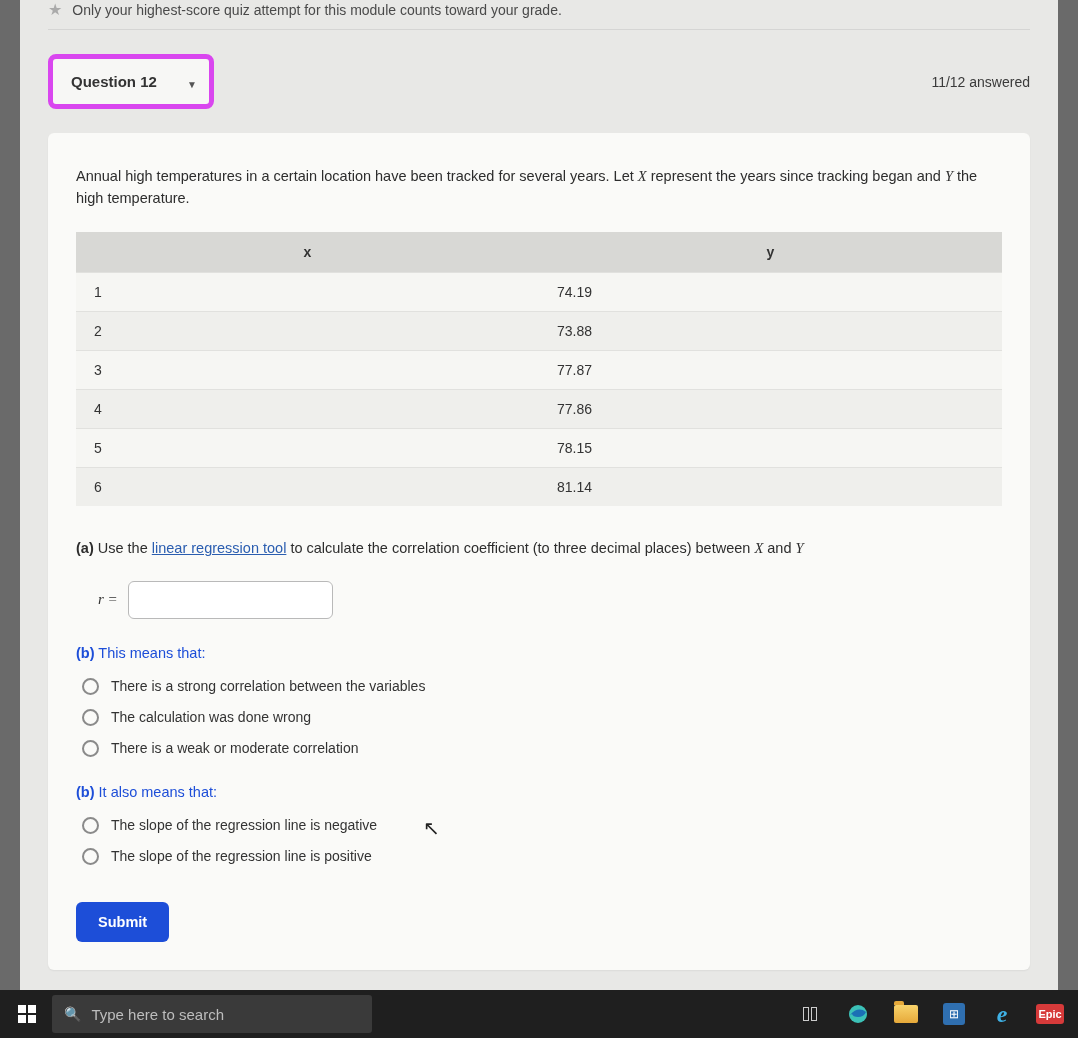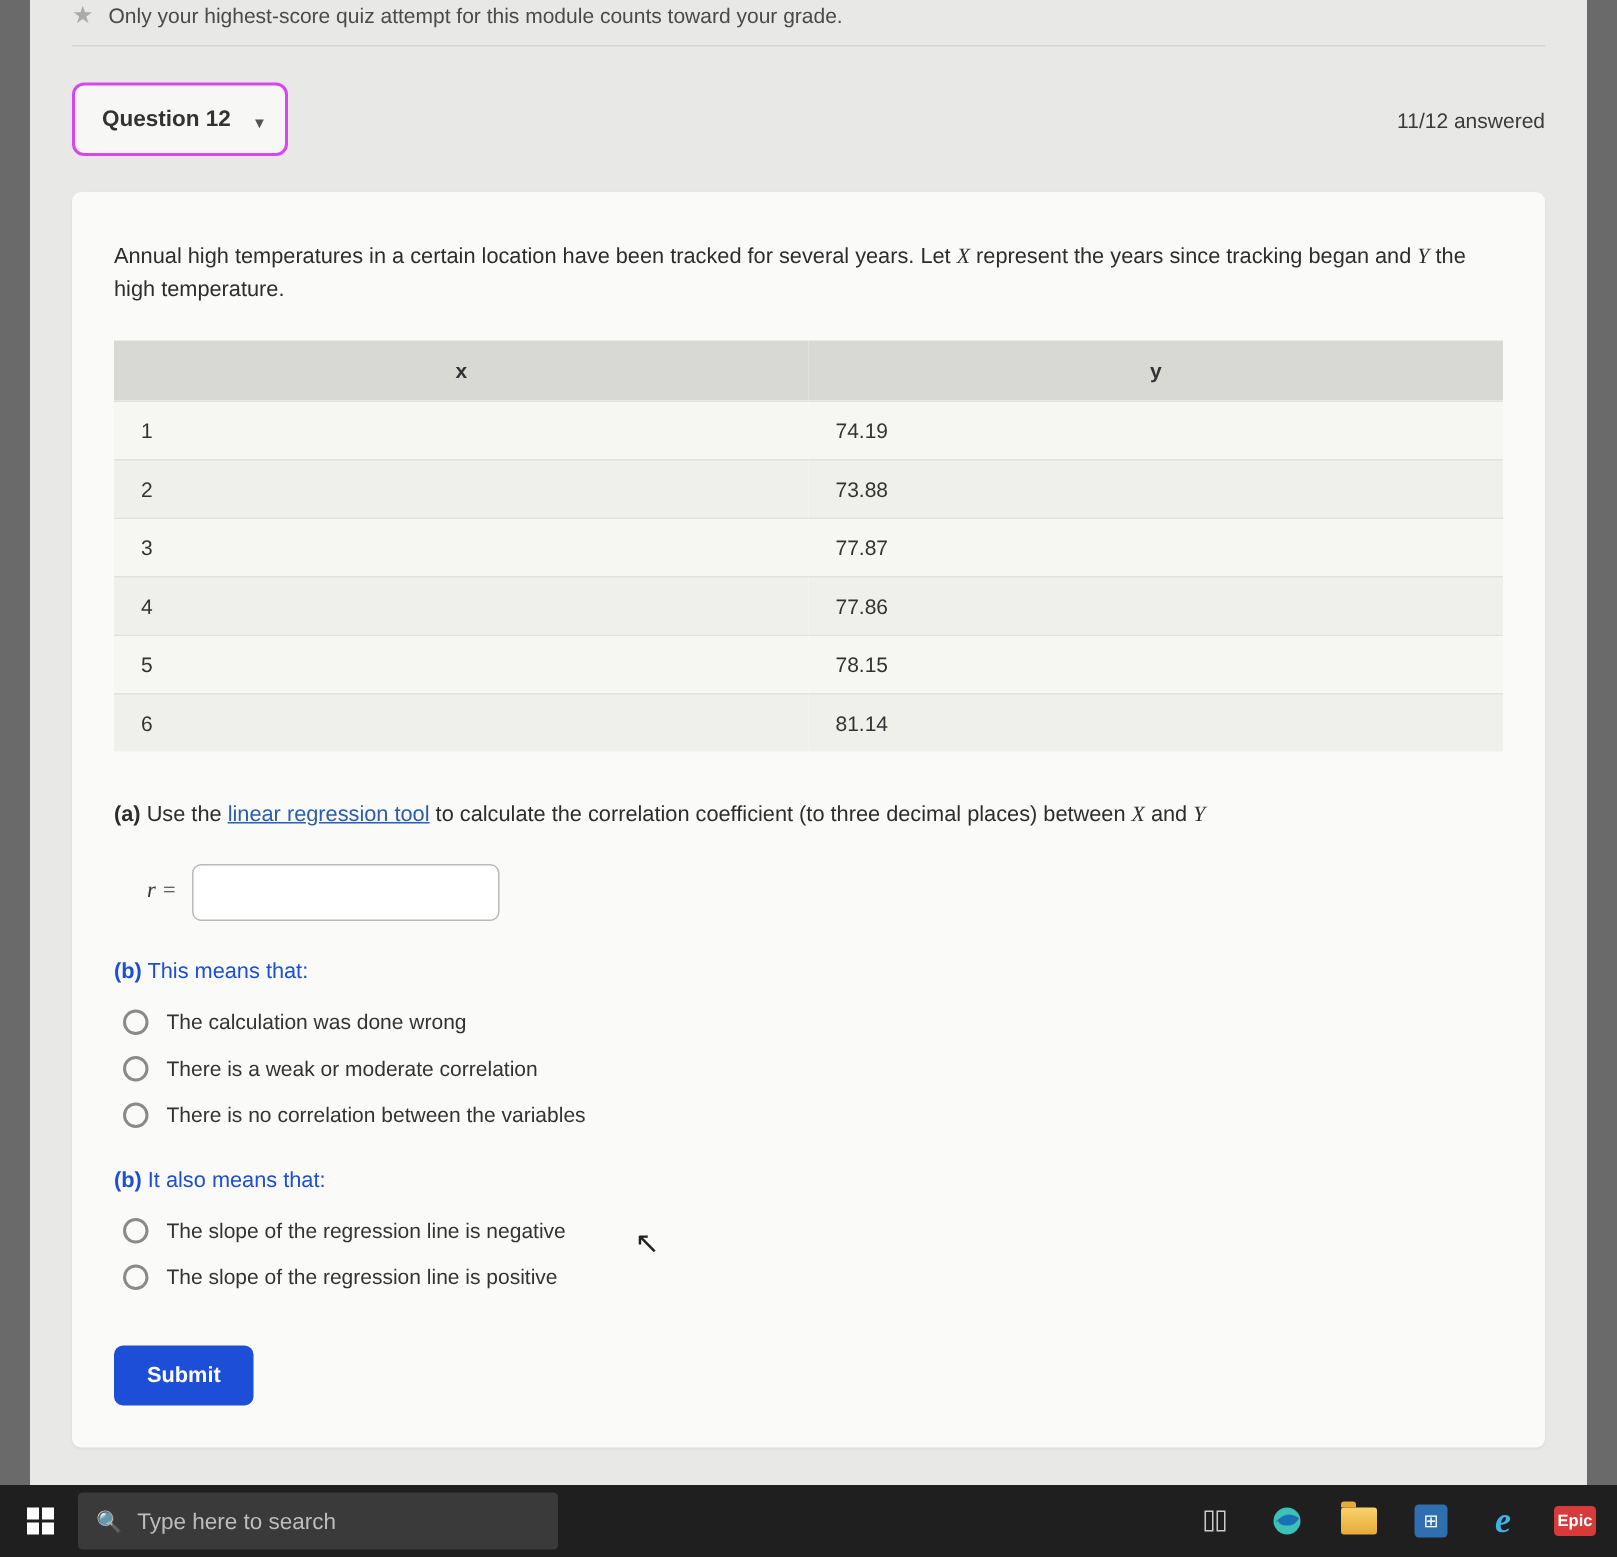--- a/index.html
+++ b/index.html
@@ -30,24 +30,24 @@
   color: #aaa;
   font-size: 16px;
 }
 .row-qp {
   display: flex;
   justify-content: space-between;
   align-items: center;
   margin: 24px 0 24px 0;
 }
 .question-select {
-  border: 2px solid #d946ef;
+  border: 5px solid #d946ef;
   border-radius: 8px;
   background: #f7f7f5;
-  padding: 14px 36px 14px 18px;
+  padding: 14px 52px 14px 18px;
   font-size: 15px;
   font-weight: 600;
   color: #333;
   position: relative;
   display: inline-flex;
   align-items: flex-end;
   cursor: pointer;
 }
 .question-select .caret {
   position: absolute;
@@ -282,29 +282,29 @@
       <span class="var">r =</span>
       <input type="text" value="" style="">
     </div>
 
     <p class="sub-label">
       <span class="label">(b)</span><span> This means that:</span>
     </p>
     <div class="radio-group">
       <div class="radio-option">
         <span class="radio-circle"></span>
+        <span class="radio-text">There is a strong correlation between the variables</span>
+      </div>
+      <div class="radio-option">
+        <span class="radio-circle"></span>
         <span class="radio-text">The calculation was done wrong</span>
       </div>
       <div class="radio-option">
         <span class="radio-circle"></span>
         <span class="radio-text">There is a weak or moderate correlation</span>
-      </div>
-      <div class="radio-option">
-        <span class="radio-circle"></span>
-        <span class="radio-text">There is no correlation between the variables</span>
       </div>
     </div>
 
     <p class="sub-label">
       <span class="label">(b)</span><span> It also means that:</span>
     </p>
     <div class="radio-group">
       <div class="radio-option">
         <span class="radio-circle"></span>
         <span class="radio-text">The slope of the regression line is negative</span>

